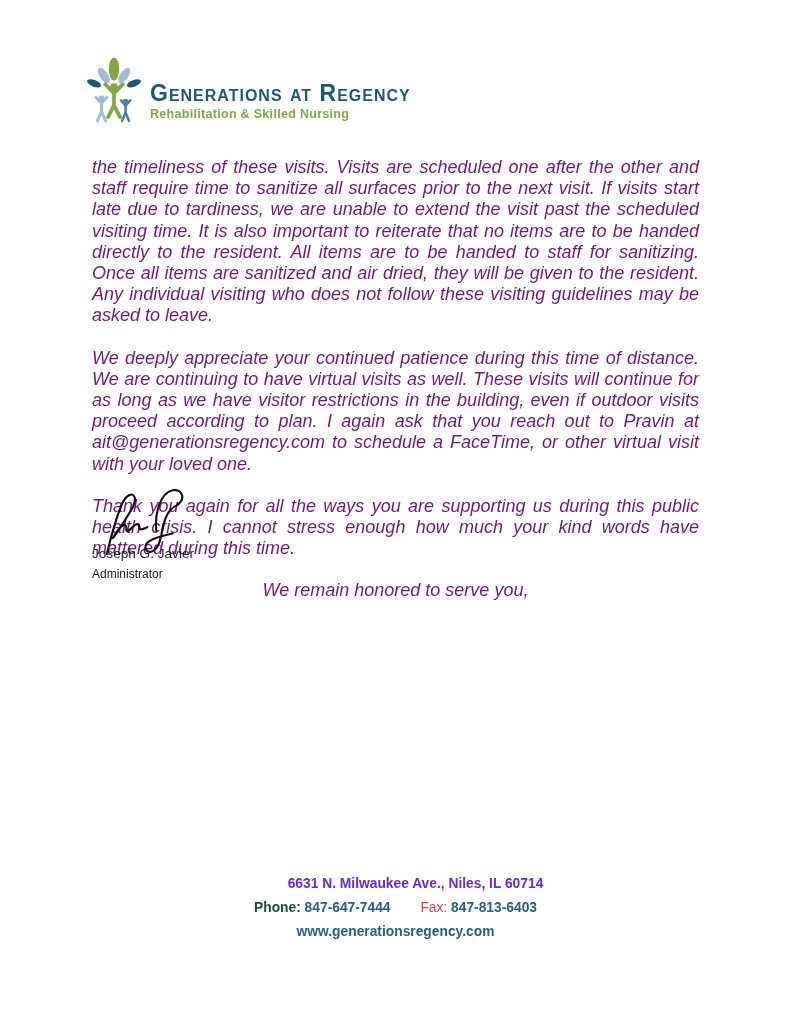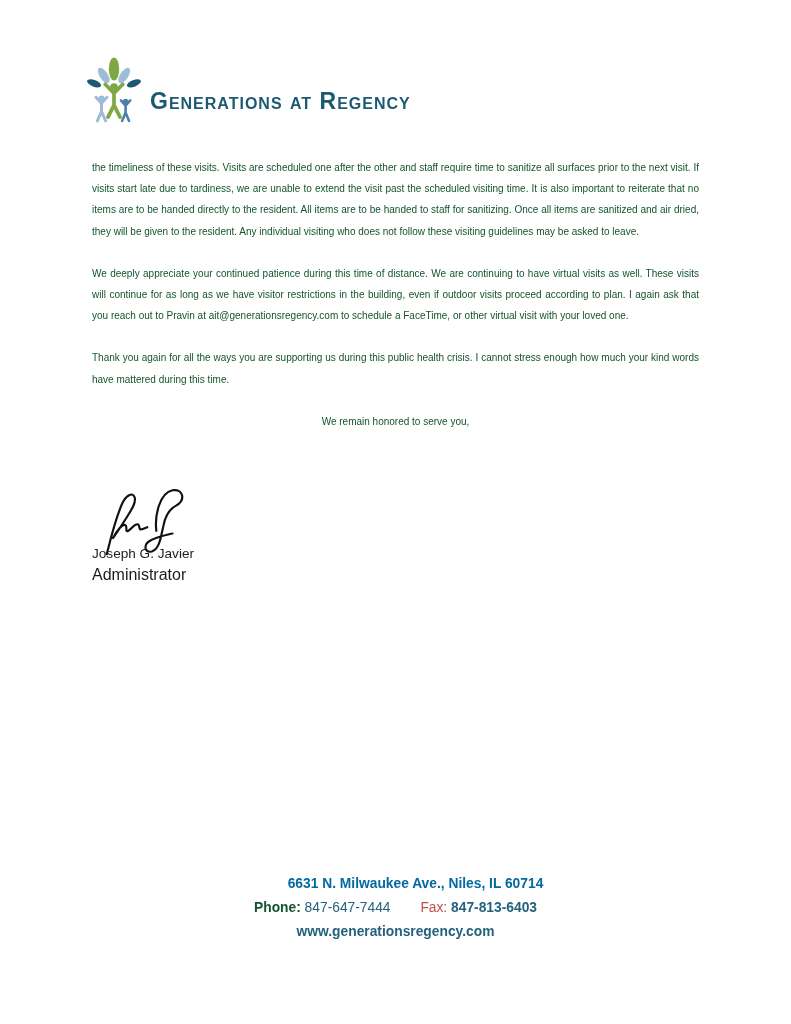--- a/index.html
+++ b/index.html
@@ -28,50 +28,51 @@
   .logo-tagline{
     font-size:12.5px;
     color:#7fa844;
     font-weight:600;
     letter-spacing:0.3px;
     margin-top:2px;
   }
   
   .body-text{
     position:absolute;left:92px;top:157px;width:607px;
-    font-size:10px;line-height:21.2px;
-    color:#14532d;
+    font-size:18px;line-height:21.2px;
+    color:#701a75;
     text-align:justify;
+    font-style:italic;
   }
   .body-text p{margin:0 0 21px 0;}
   .closing{margin-top:21px;text-align:center;}
   
   .signature{
     position:absolute;left:97px;top:484px;
     width:106px;height:72px;
   }
   .signer-name{
     position:absolute;left:92px;top:543px;
     font-size:13.6px;color:#1c1c1c;line-height:21px;
   }
   .signer-title{
     position:absolute;left:92px;top:564px;
-    font-size:16px;color:#1c1c1c;line-height:21px;
+    font-size:12px;color:#1c1c1c;line-height:21px;
   }
   
   .footer{
     position:absolute;left:0;right:0;top:872px;
     text-align:center;
     font-size:13.8px;
     line-height:24px;
   }
-  .footer .address{color:#0369a1;font-weight:700;padding-left:40px;}
+  .footer .address{color:#6d28d9;font-weight:700;padding-left:40px;}
   .footer .contact-line{color:#23617c;}
   .footer .phone-label{color:#14532d;font-weight:700;}
-  .footer .phone-number{color:#23617c;font-weight:400;}
+  .footer .phone-number{color:#23617c;font-weight:700;}
   .footer .fax-label{color:#c0504d;font-weight:400;margin-left:26px;}
   .footer .fax-number{color:#23617c;font-weight:700;}
   .footer .website{color:#23617c;font-weight:700;}
 </style>
 </head>
 <body>
 
 <div class="page">
 
   <div class="logo">
@@ -87,20 +88,21 @@
       <path d="M30 37 L30 53 M30 40 L20.5 30.5 M30 40 L39.5 30.5 M30 53 L23.5 66 M30 53 L36.5 66" stroke="#7fa844" stroke-width="4" stroke-linecap="round" fill="none"></path>
 
       <circle cx="16.5" cy="46" r="3.4" fill="#9dbcd8"></circle>
       <path d="M16.5 49 L16.5 60 M16.5 51 L10.5 44.5 M16.5 51 L22.5 44.5 M16.5 60 L12 70 M16.5 60 L21 70" stroke="#9dbcd8" stroke-width="3.2" stroke-linecap="round" fill="none"></path>
 
       <circle cx="42.5" cy="49" r="2.9" fill="#4c7fa8"></circle>
       <path d="M42.5 51.5 L42.5 61 M42.5 53.5 L37.5 48 M42.5 53.5 L47.5 48 M42.5 61 L38.8 70 M42.5 61 L46.2 70" stroke="#4c7fa8" stroke-width="2.8" stroke-linecap="round" fill="none"></path>
     </svg>
     <div class="logo-textblock">
       <span class="logo-name">Generations at Regency</span>
+      <span class="logo-tagline">Rehabilitation &amp; Skilled Nursing</span>
     </div>
   </div>
 
   <div class="body-text">
     <p>the timeliness of these visits. Visits are scheduled one after the other and staff require time to sanitize all surfaces prior to the next visit. If visits start late due to tardiness, we are unable to extend the visit past the scheduled visiting time. It is also important to reiterate that no items are to be handed directly to the resident. All items are to be handed to staff for sanitizing. Once all items are sanitized and air dried, they will be given to the resident. Any individual visiting who does not follow these visiting guidelines may be asked to leave.</p>
     <p>We deeply appreciate your continued patience during this time of distance. We are continuing to have virtual visits as well. These visits will continue for as long as we have visitor restrictions in the building, even if outdoor visits proceed according to plan. I again ask that you reach out to Pravin at ait@generationsregency.com to schedule a FaceTime, or other virtual visit with your loved one.</p>
     <p>Thank you again for all the ways you are supporting us during this public health crisis. I cannot stress enough how much your kind words have mattered during this time.</p>
     <p class="closing">We remain honored to serve you,</p>
   </div>
 

